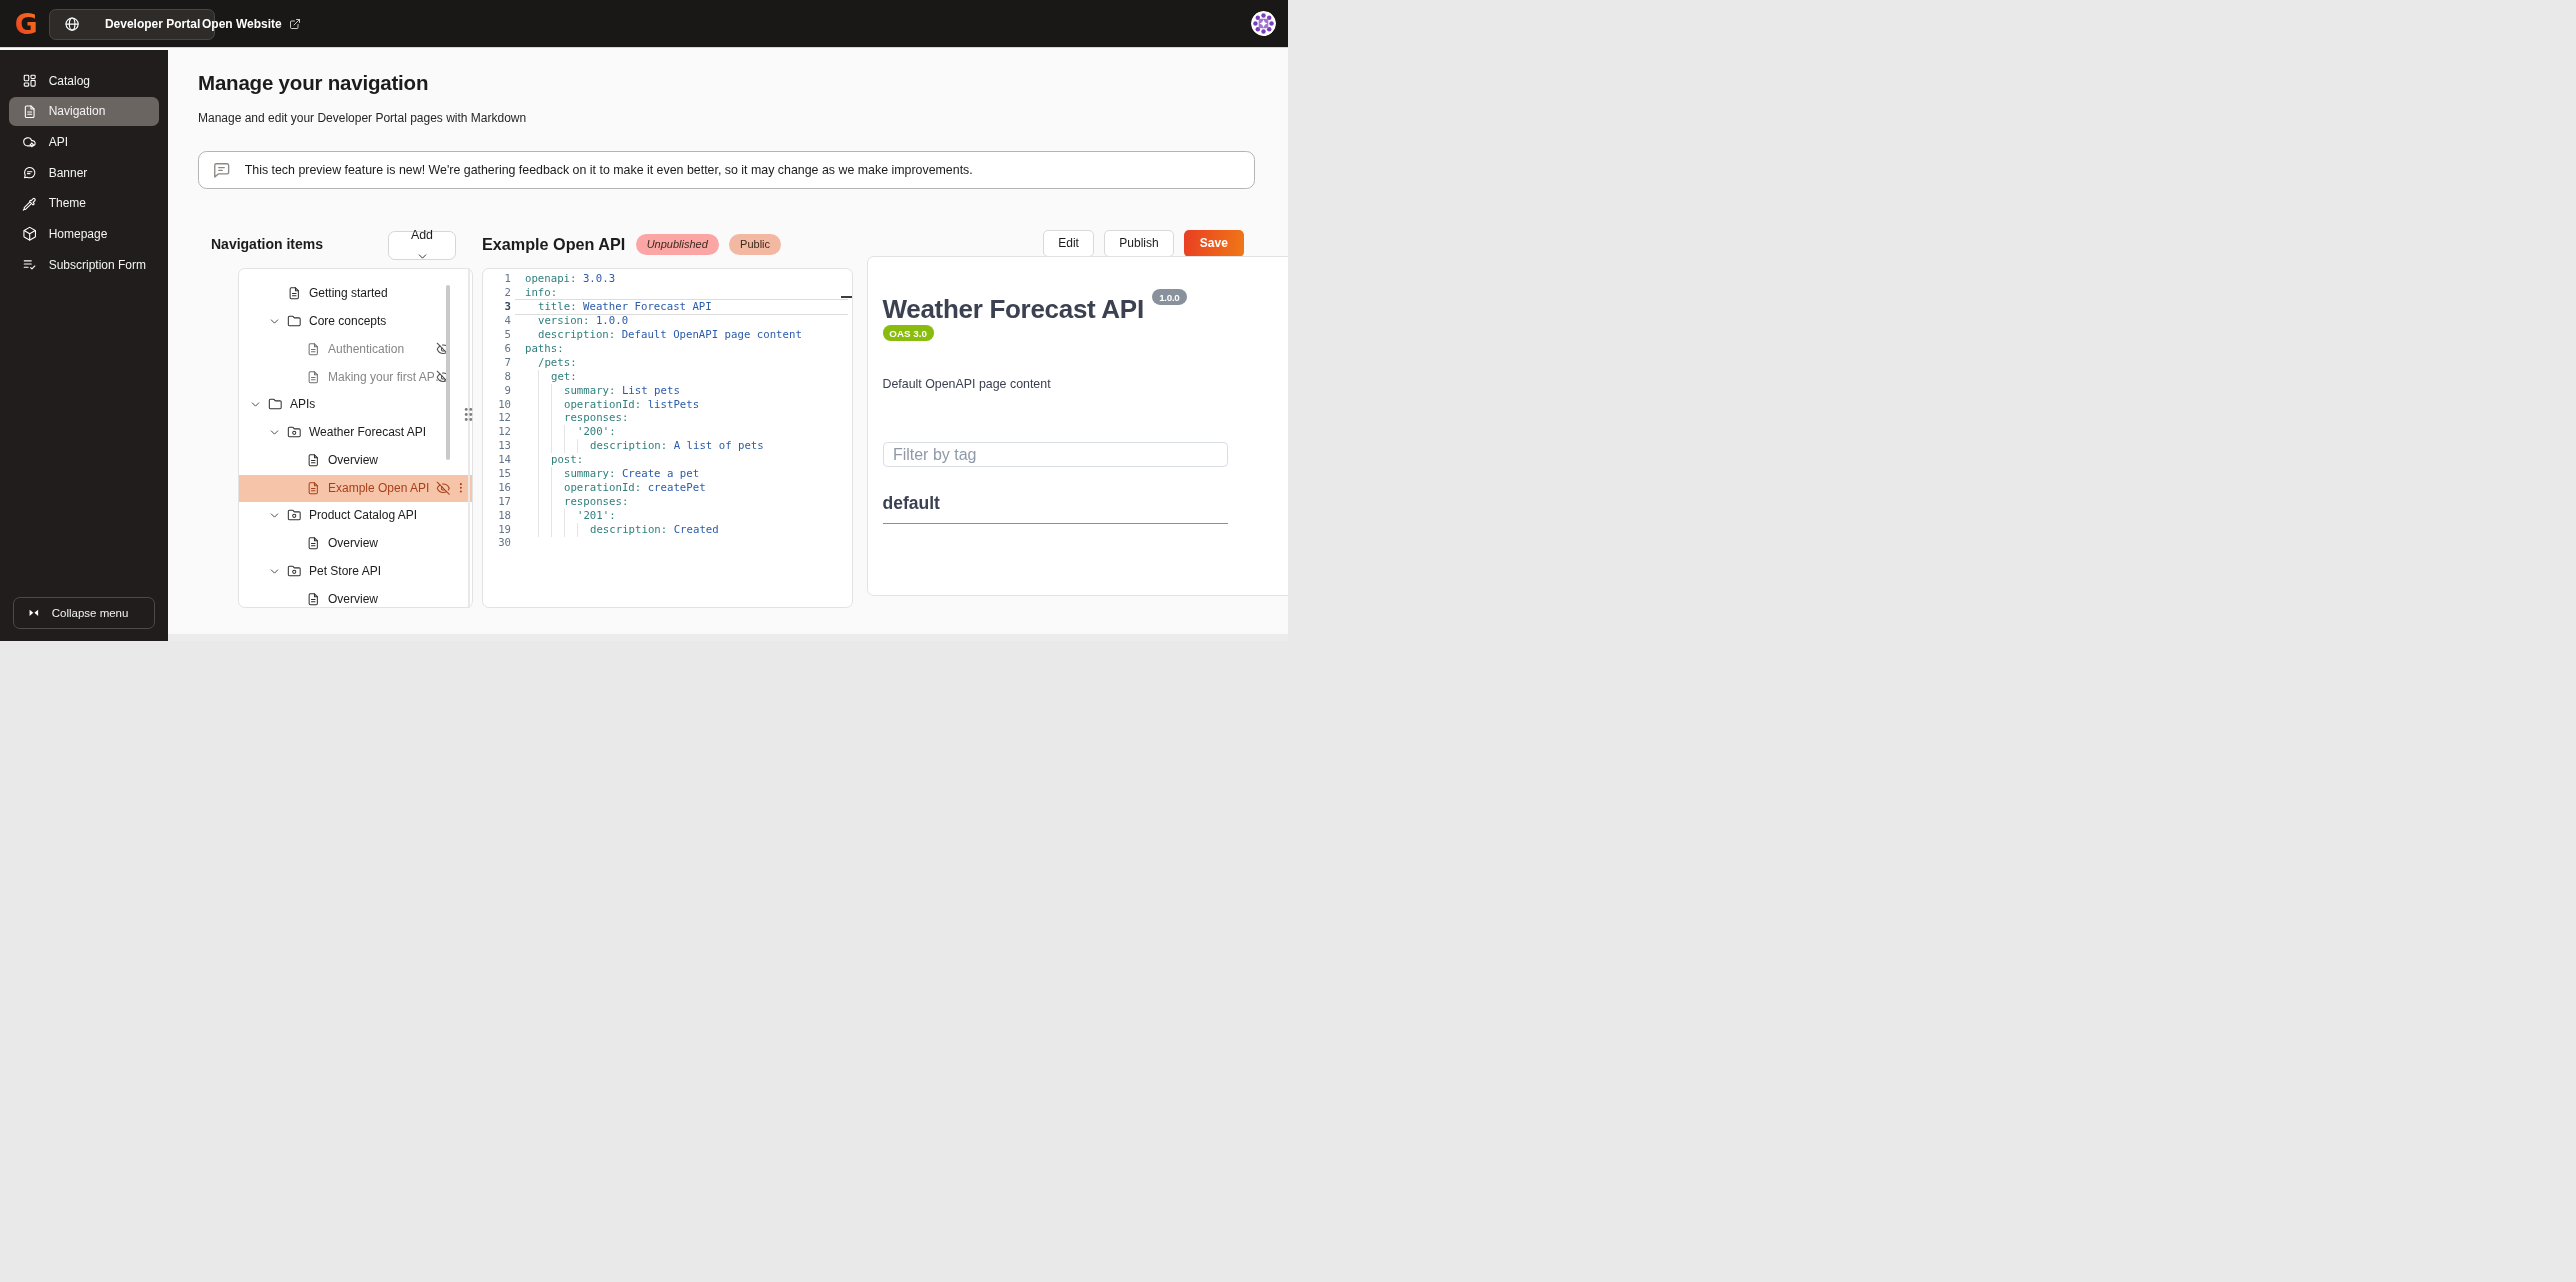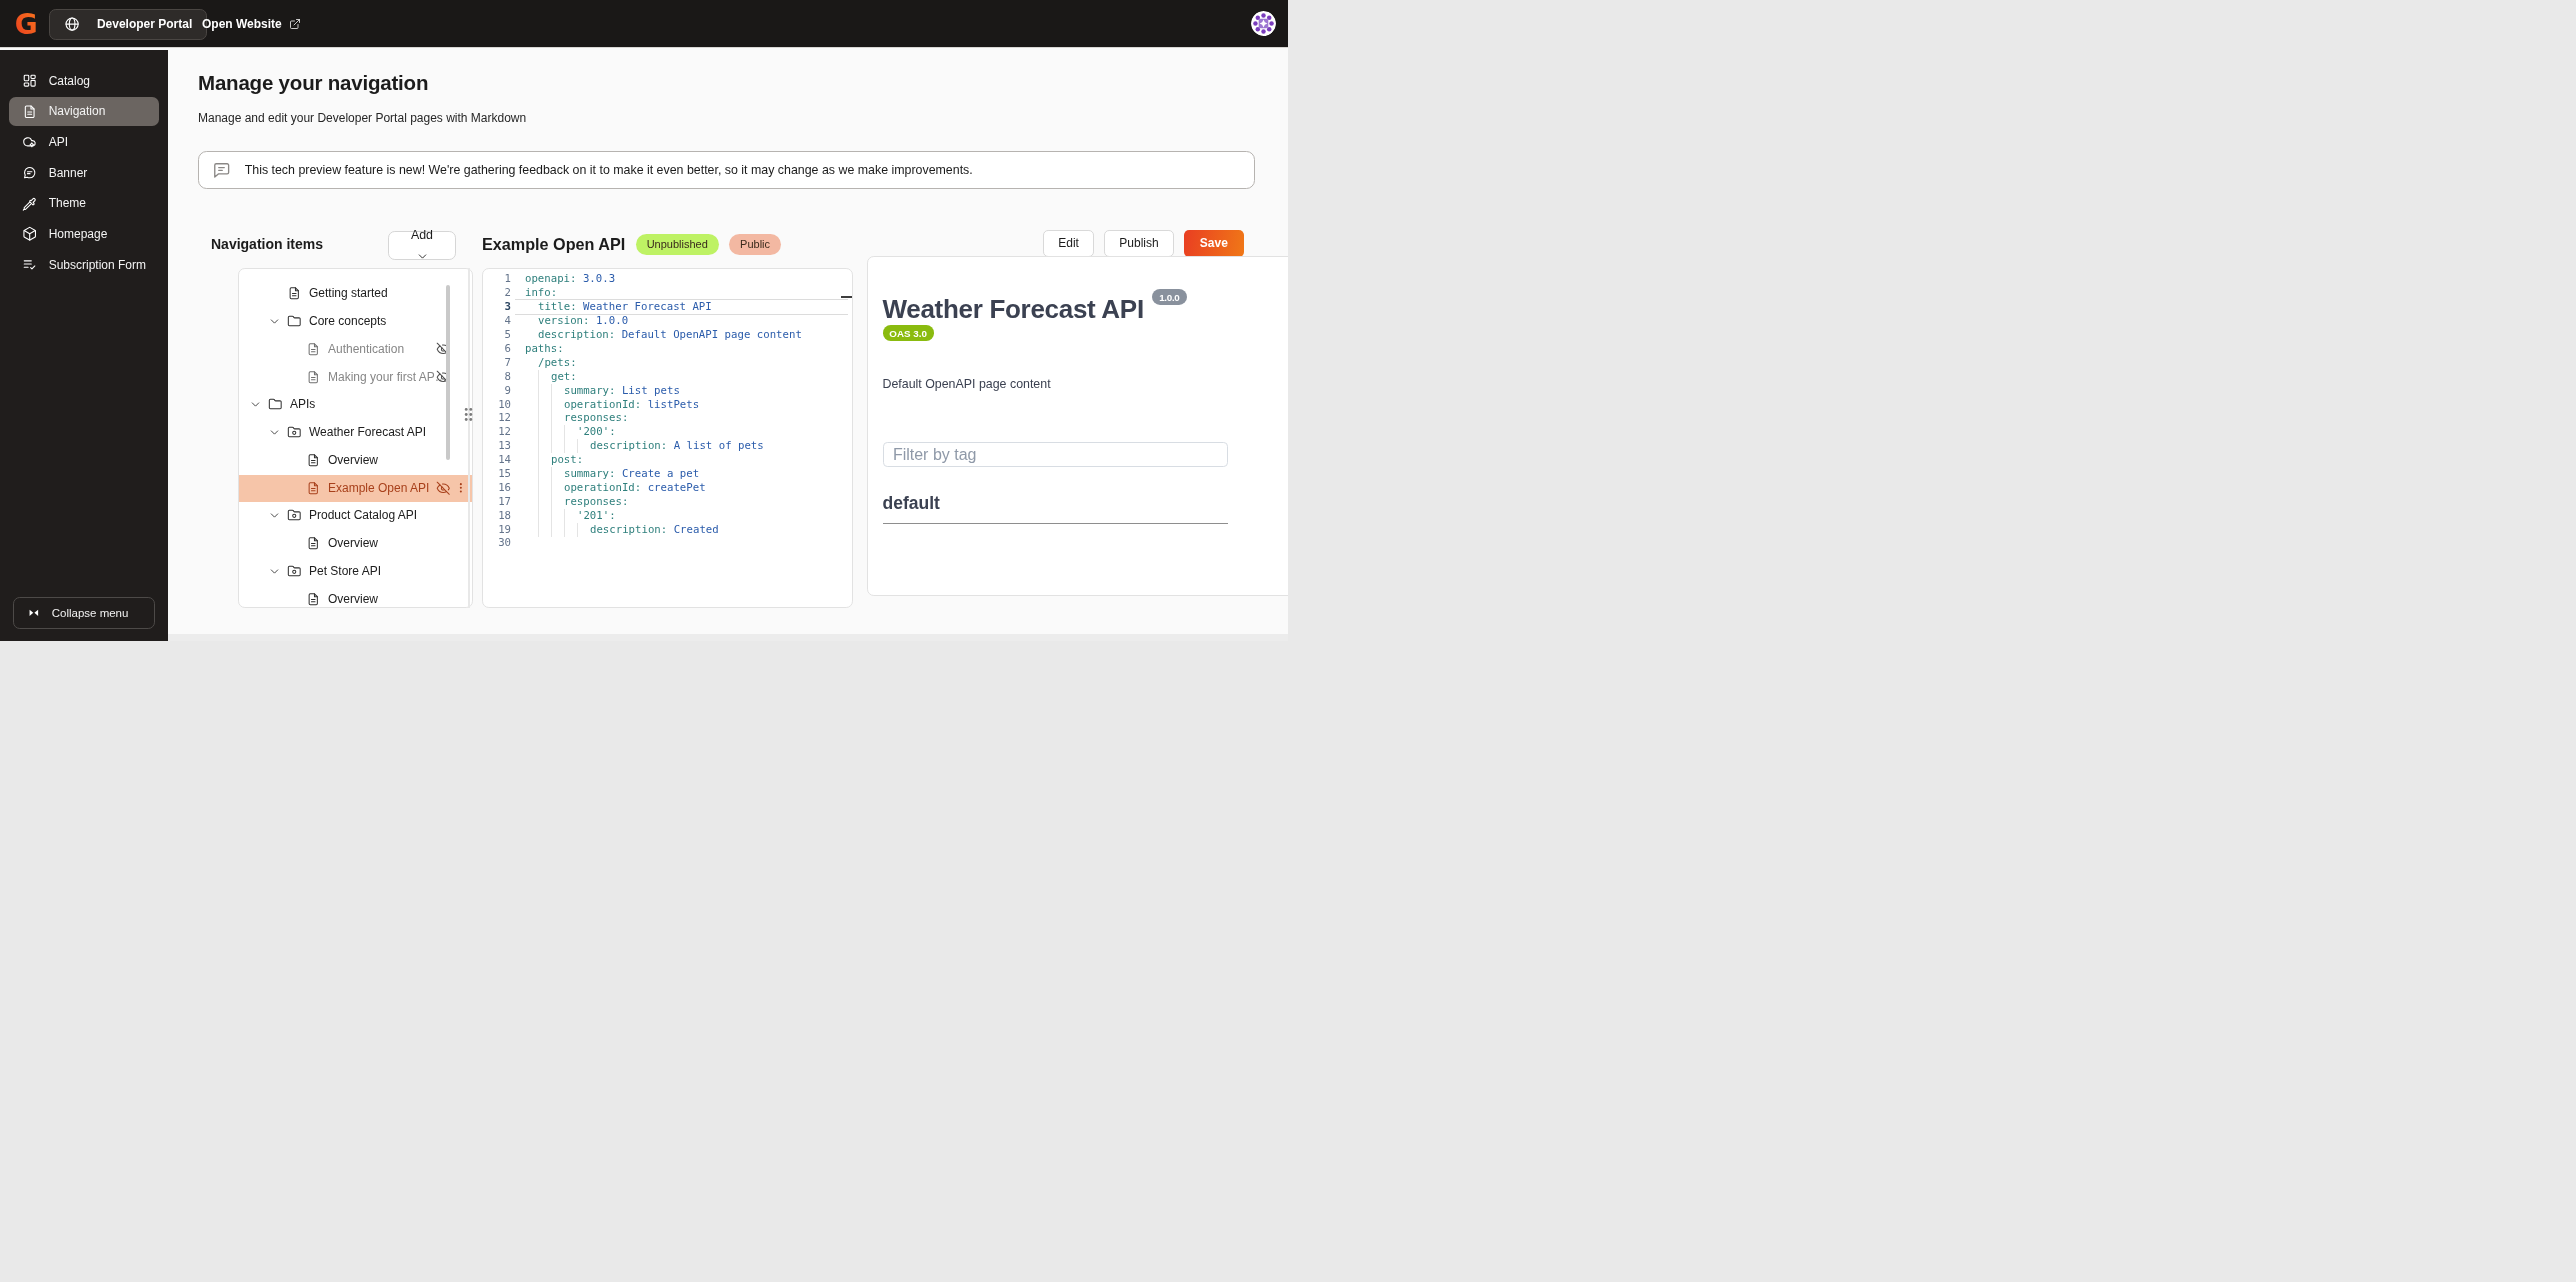--- a/index.html
+++ b/index.html
@@ -5,21 +5,21 @@
   * { margin:0; padding:0; box-sizing:border-box; }
   html,body { background:#e9e9e9; }
   #app{
     position:relative; width:1288px; height:641px; overflow:hidden;
     background:#fafafa; font-family:"Liberation Sans","DejaVu Sans",sans-serif;
     -webkit-font-smoothing:antialiased;
   }
   
   .topbar{position:absolute;top:0;left:0;right:0;height:48px;background:#1a1817;border-bottom:1.7px solid #d8d6d3;}
   .logo{position:absolute;left:10.3px;top:7.7px;width:32.5px;height:32.5px;}
-  .portal-btn{position:absolute;left:49px;top:8.6px;height:31px;display:flex;align-items:center;gap:17px;
+  .portal-btn{position:absolute;left:49px;top:8.6px;height:31px;display:flex;align-items:center;gap:25px;
     padding:0 13.7px;background:#2e2b29;border:0.9px solid #4a4643;border-radius:6.8px;color:#fff;
     font-size:12px;font-weight:600;cursor:pointer;font-family:inherit;}
   .portal-btn .ic{width:16.2px;height:16.2px;color:#fff;}
   .open-web{position:absolute;left:202px;top:0.9px;height:46px;display:flex;align-items:center;gap:7.7px;
     color:#fff;font-size:12px;font-weight:600;text-decoration:none;cursor:pointer;}
   .open-web .ic{width:12px;height:12px;color:#e8e8e8;}
   .avatar{position:absolute;right:12px;top:11px;width:25px;height:25px;border-radius:50%;overflow:hidden;cursor:pointer;}
   .ic svg{width:100%;height:100%;display:block;}
   
   .sidebar{position:absolute;top:50px;left:0;width:168px;bottom:0;background:#201d1c;padding-top:16.2px;}
@@ -256,21 +256,21 @@
       <span>Add</span>
       <span class="ic">
           <svg viewBox="0 0 24 24" fill="none" stroke="currentColor" stroke-width="1.7" stroke-linecap="round" stroke-linejoin="round">
             <path d="m6 9 6 6 6-6"></path>
           </svg>
         </span>
     </button>
 
     <div class="editor-title-row">
       <span class="editor-title">Example Open API</span>
-      <span class="badge" id="badge-unpub" style="background: #bef264;">Unpublished</span>
+      <span class="badge" id="badge-unpub" style="background: #fca5a5; font-style: italic;">Unpublished</span>
       <span class="badge" id="badge-pub" style="background: rgb(243, 184, 162);">Public</span>
     </div>
 
     <div class="actions">
       <button class="btn">Edit</button>
       <button class="btn">Publish</button>
       <button class="btn save" id="save-btn" style="background: linear-gradient(100deg, rgb(233, 62, 34), rgb(240, 120, 23));">Save</button>
     </div>
 
     <div class="tree-panel">

